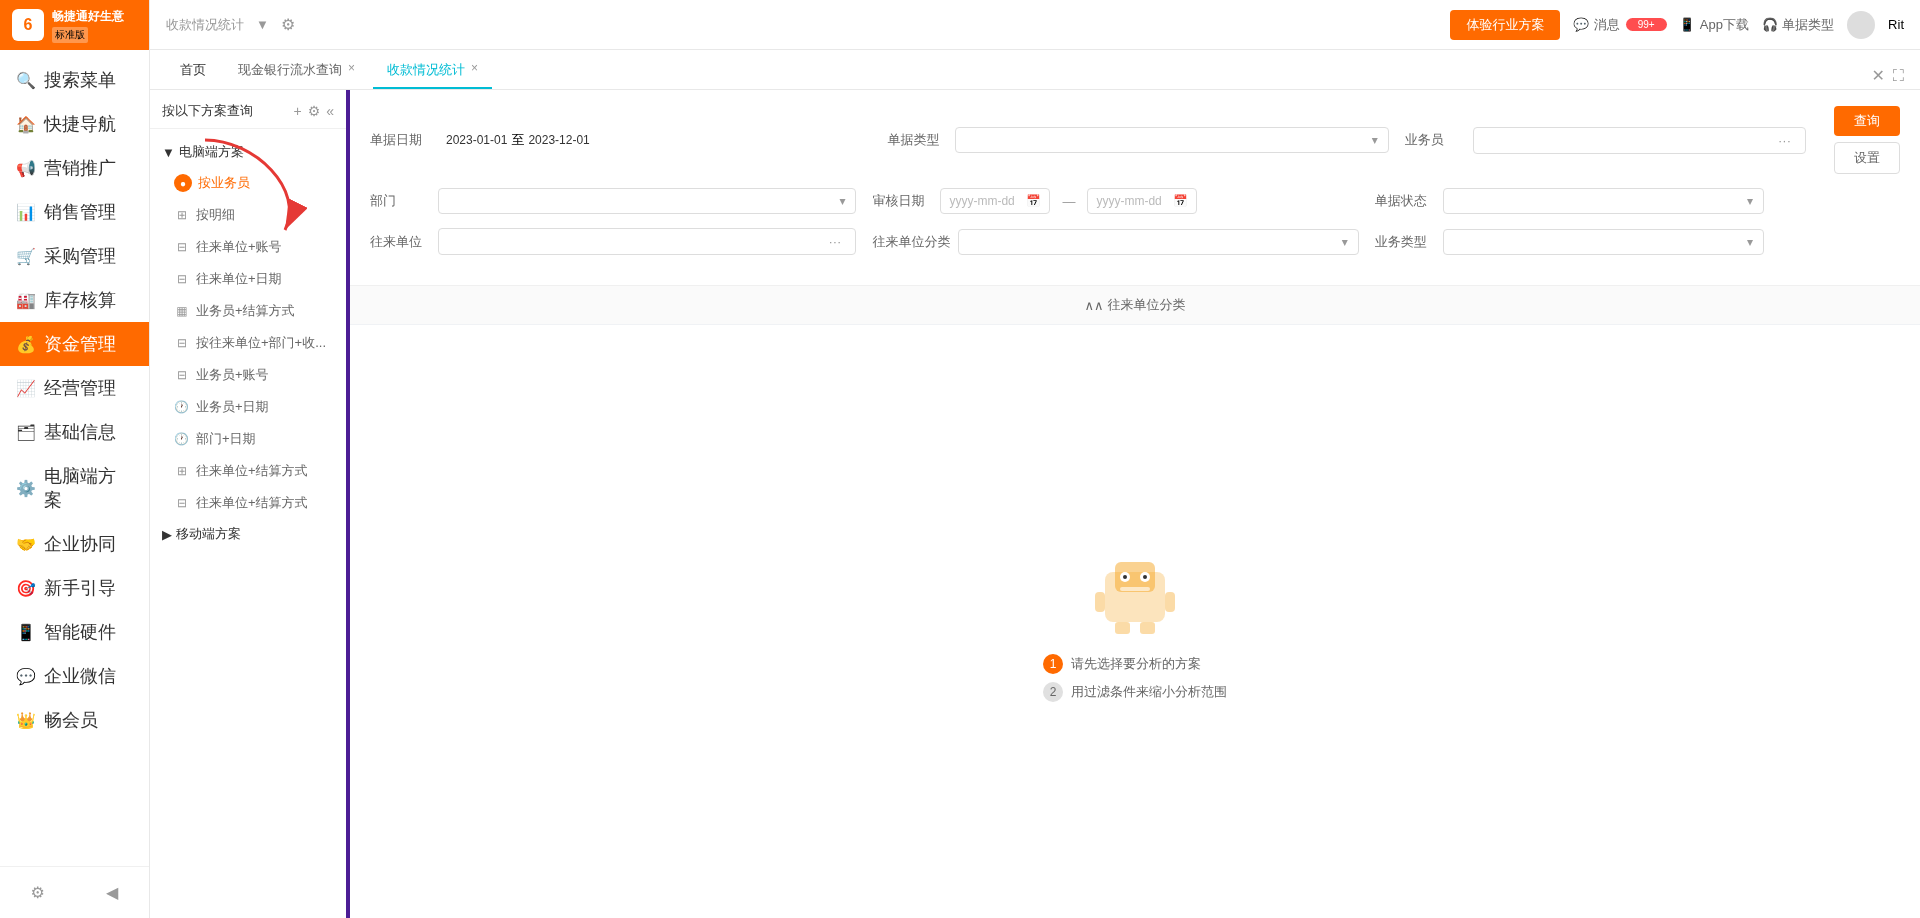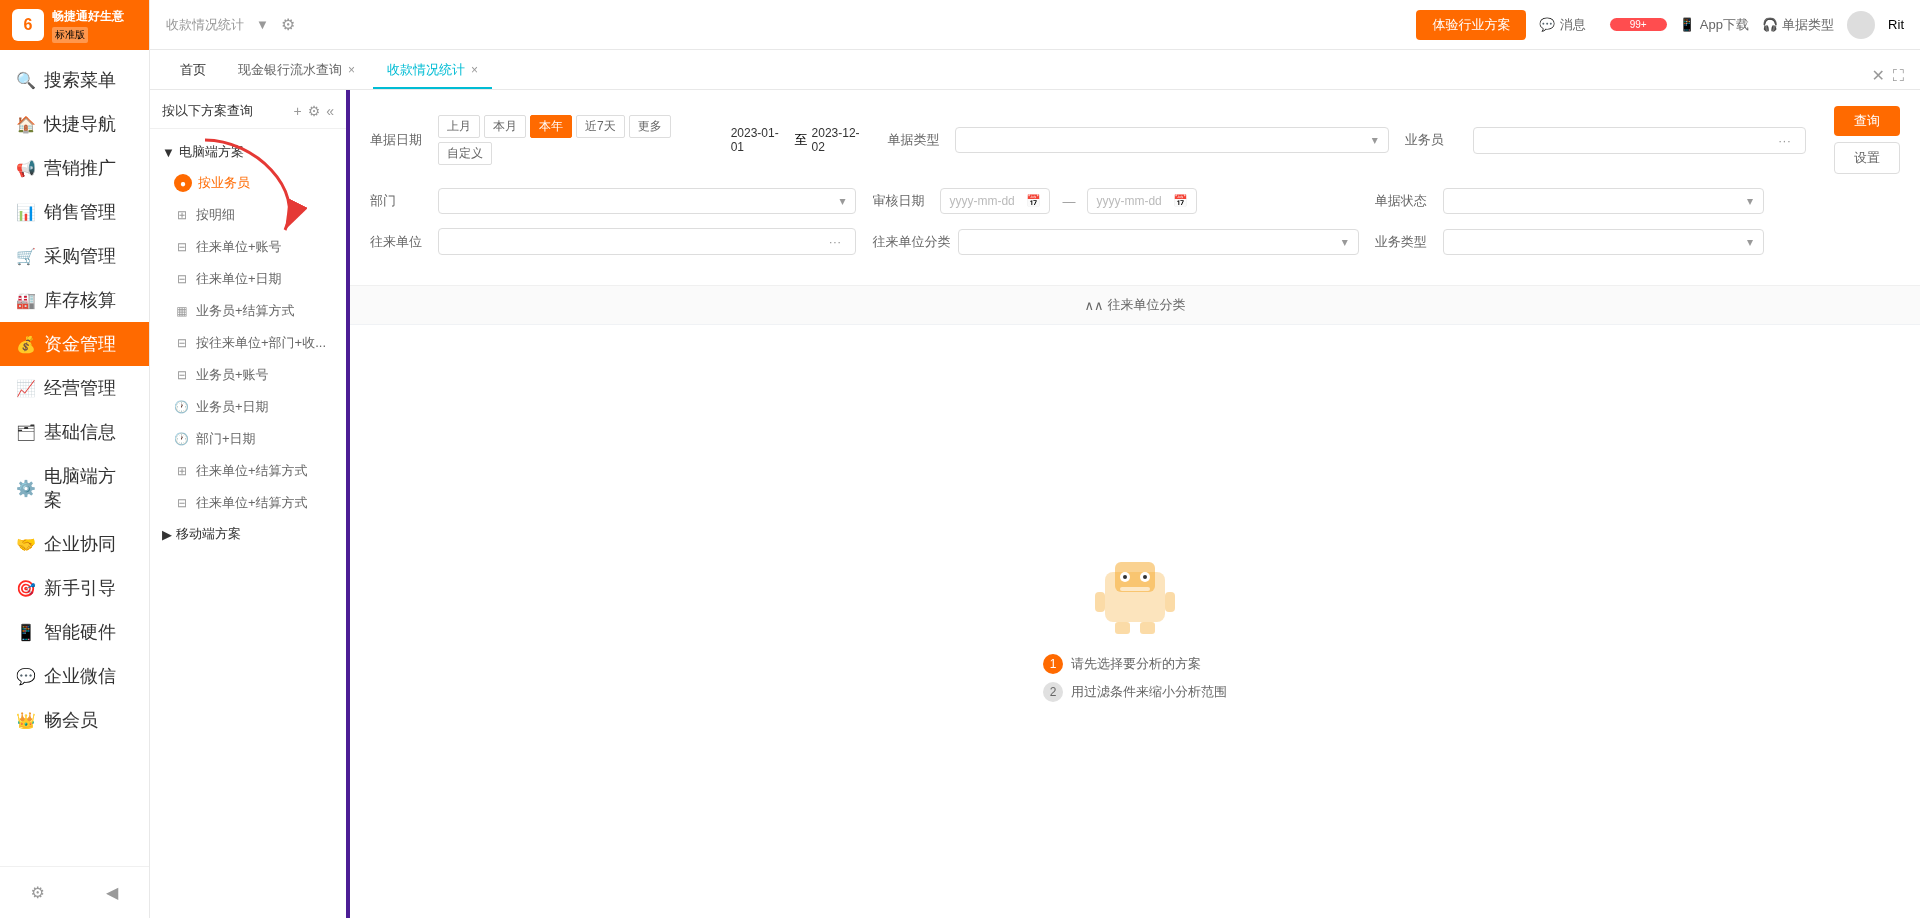--- a/index.html
+++ b/index.html
@@ -23,26 +23,26 @@
 
     
     .top-header { height: 50px; background: #fff; display: flex; align-items: center; justify-content: space-between; padding: 0 16px; border-bottom: 1px solid #e8e8e8; flex-shrink: 0; }
     .top-header-left { display: flex; align-items: center; gap: 12px; }
     .header-nav-title { color: #999; font-size: 13px; }
     .header-dropdown { display: flex; align-items: center; gap: 4px; color: #999; cursor: pointer; }
     .top-header-right { display: flex; align-items: center; gap: 13px; }
     .header-btn-main { background: #ff6a00; color: #fff; border: none; border-radius: 4px; padding: 6px 16px; cursor: pointer; font-size: 13px; }
     .gear-icon { color: #999; font-size: 16px; cursor: pointer; }
     .header-right-item { display: flex; align-items: center; gap: 4px; color: #666; cursor: pointer; font-size: 13px; }
-    .badge-red { background: #ff4d4f; color: #fff; font-size: 10px; border-radius: 8px; padding: 1px 20px; margin-left: 20px; }
+    .badge-red { background: #ff4d4f; color: #fff; font-size: 10px; border-radius: 8px; padding: 1px 12px; margin-left: 2px; }
     .user-avatar { width: 28px; height: 28px; background: #ddd; border-radius: 50%; }
 
     
     .tab-bar { height: 40px; background: #fff; display: flex; align-items: flex-end; padding: 0 16px; border-bottom: 1px solid #e8e8e8; flex-shrink: 0; gap: 4px; }
-    .tab { display: flex; align-items: center; gap: 6px; padding: 8px 14px; cursor: pointer; font-size: 13px; color: #666; border-bottom: 2px solid transparent; }
+    .tab { display: flex; gap: 6px; padding: 8px 14px; cursor: pointer; font-size: 13px; color: #666; border-bottom: 2px solid transparent; }
     .tab.active { color: #00bcd4; border-bottom: 2px solid #00bcd4; }
     .tab-close { color: #999; font-size: 12px; cursor: pointer; }
     .tab-home { color: #333; font-size: 13px; padding: 8px 14px; cursor: pointer; }
 
     
     .page-header { height: 50px; background: #fff; display: flex; align-items: center; justify-content: space-between; padding: 0 20px; border-bottom: 1px solid #f0f0f0; flex-shrink: 0; }
     .page-actions { display: flex; align-items: center; gap: 12px; }
     .action-btn { display: flex; align-items: center; gap: 4px; color: #ff6a00; cursor: pointer; font-size: 13px; }
 
     
@@ -307,32 +307,24 @@
     </div>
 
     <div class="right-panel">
 
       <div class="filter-area">
 
         <div class="filter-row">
           <div class="filter-item">
             <span class="filter-label">单据日期</span>
             <div class="filter-control">
-              <div class="date-quick-btns">
-                <button class="date-btn">上月</button>
-                <button class="date-btn">本月</button>
-                <button class="date-btn active">本年</button>
-                <button class="date-btn">近7天</button>
-                <button class="date-btn">更多</button>
-                <button class="date-btn">自定义</button>
-              </div>
               <div class="date-range">
                 <span class="date-range-text">2023-01-01</span>
                 <span> 至 </span>
-                <span class="date-range-text">2023-12-02</span>
+                <span class="date-range-text">2023-12-01</span>
               </div>
             </div>
           </div>
           <div class="filter-item">
             <span class="filter-label">单据类型</span>
             <div class="select-box" style="flex:1">
               <span class="select-text"></span>
               <span class="chevron">▾</span>
             </div>
           </div>

